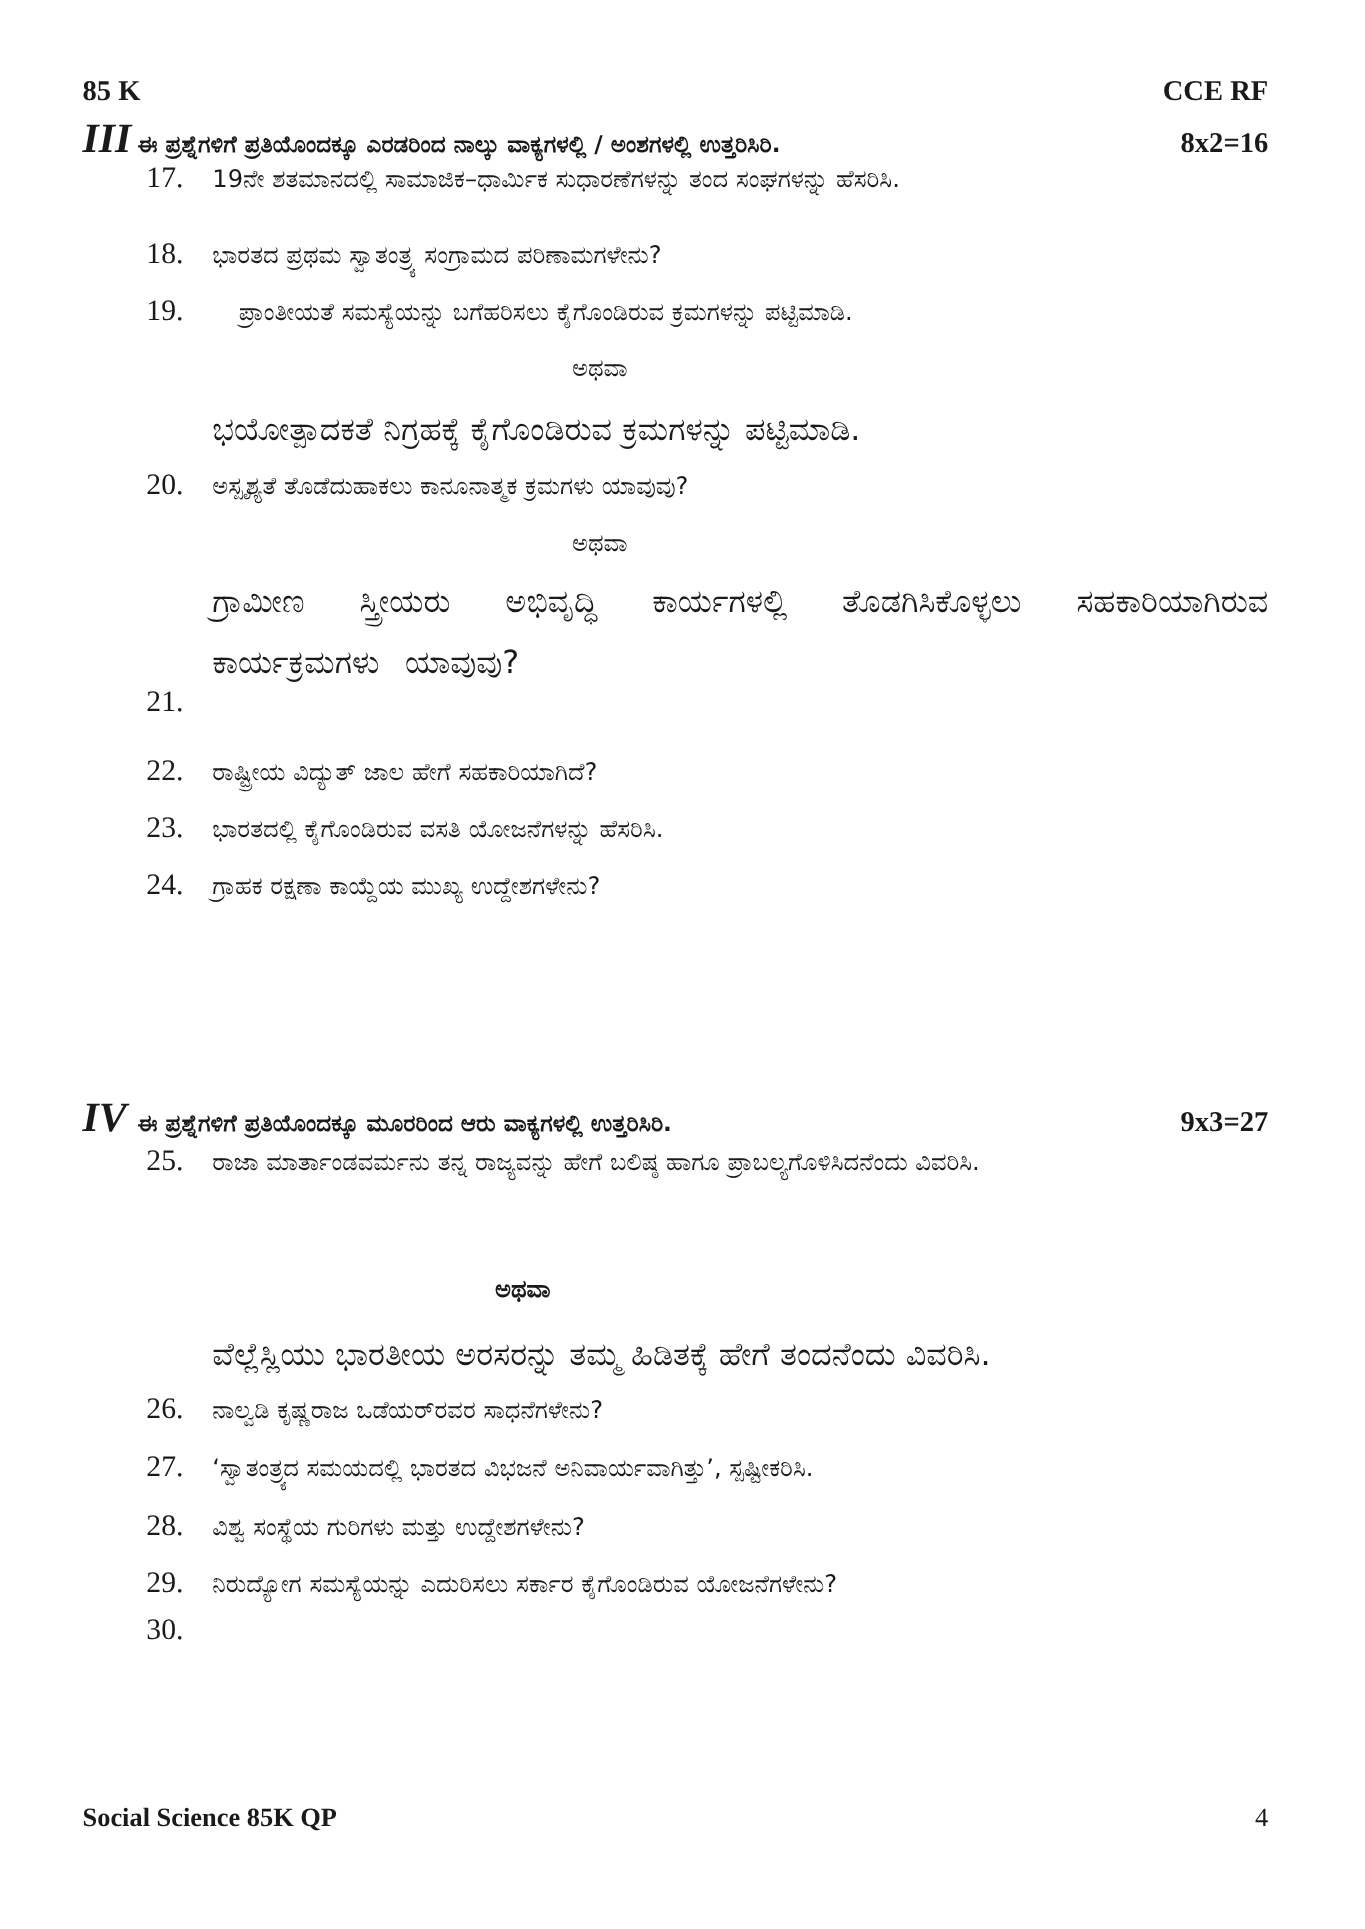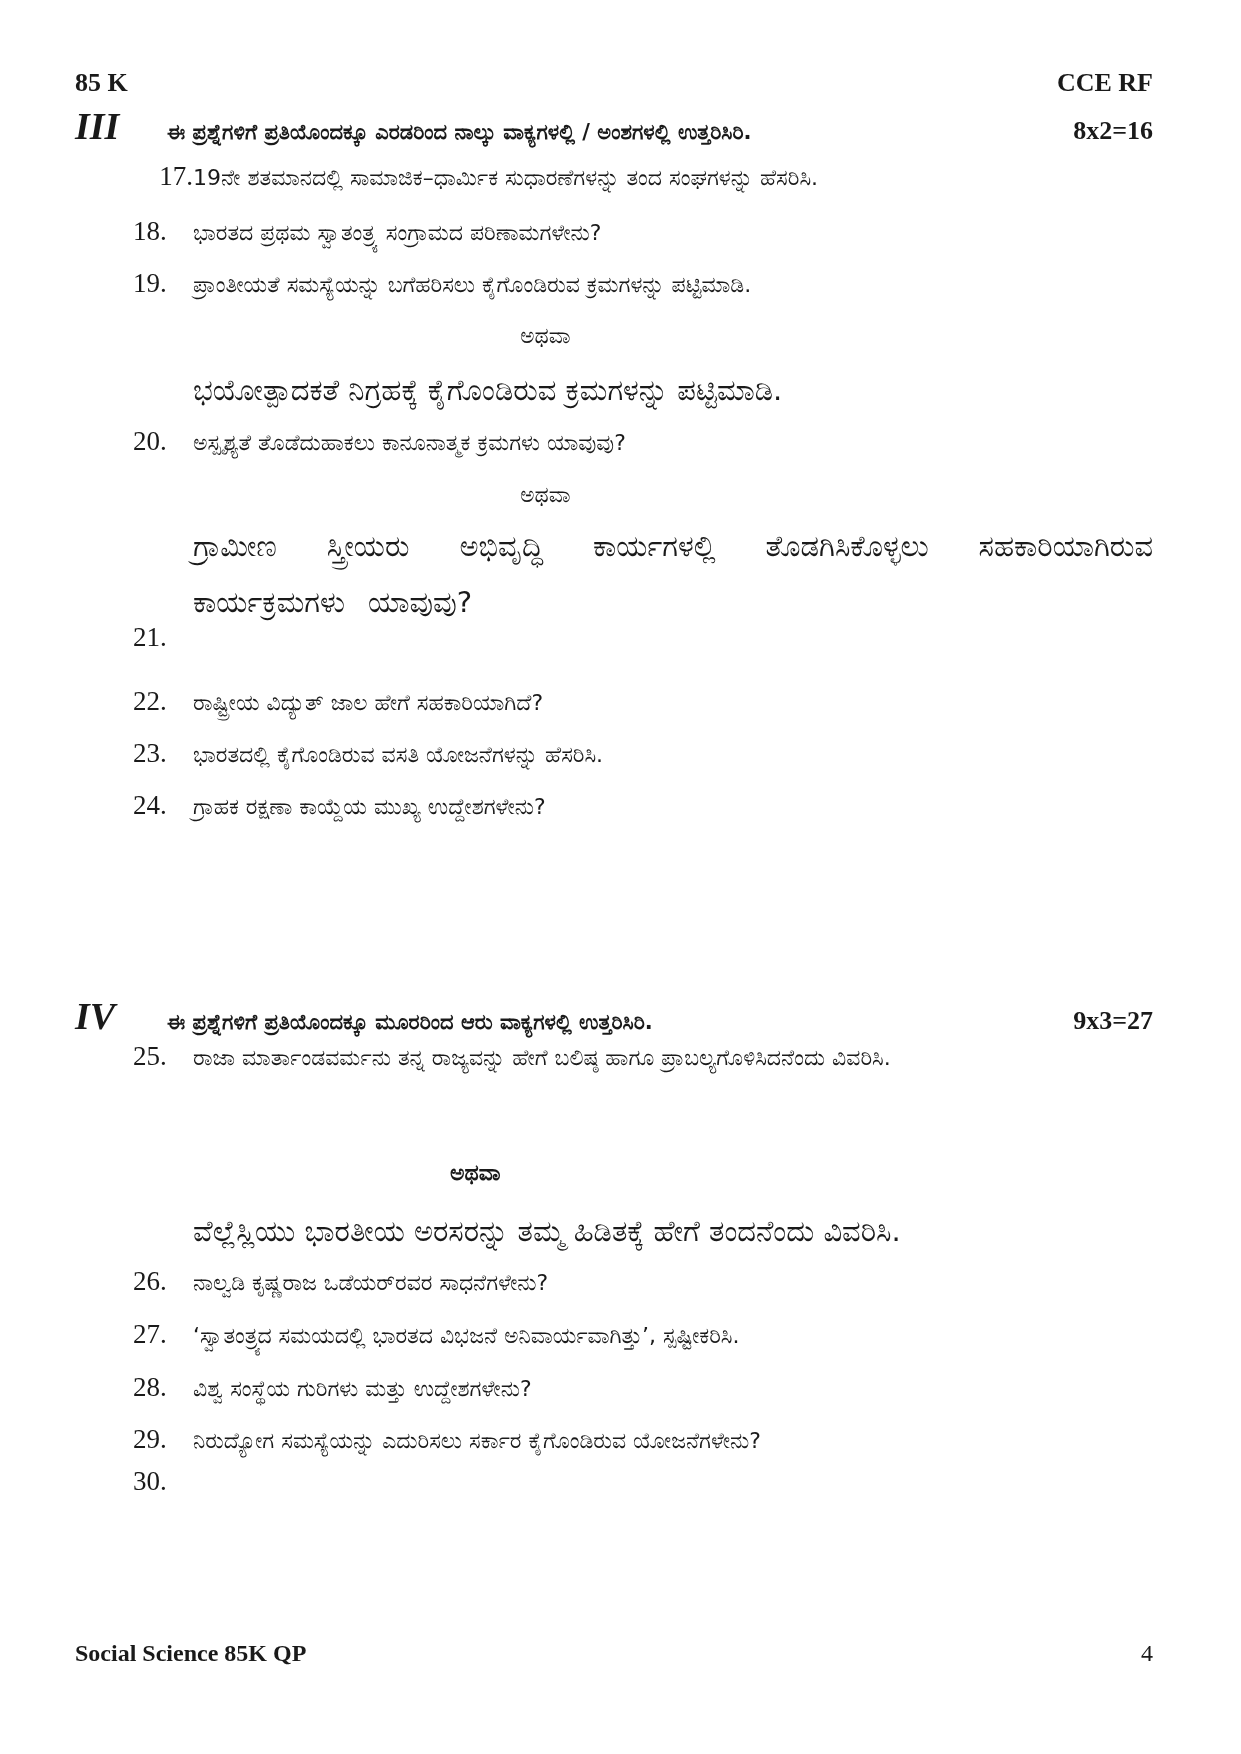--- a/index.html
+++ b/index.html
@@ -11,21 +11,21 @@
     position: absolute; top: 68px; font-size: 26px; font-weight: bold;
   }
   .hdr-left { left: 75px; }
   .hdr-right { right: 88px; text-align: center; }
 
   .sec-head {
     position: absolute; left: 75px; right: 88px; height: 40px;
     display: flex; align-items: baseline;
   }
   .sec-roman { font-size: 38px; font-weight: bold; width: 50px; font-style: italic; }
-  .sec-text { font-family: "DejaVu Sans", sans-serif; font-weight: bold; font-size: 21px; flex: 1; margin-left: 42px; }
+  .sec-text { font-family: "DejaVu Sans", sans-serif; font-weight: bold; font-size: 21px; flex: 1; }
   .sec-marks { font-size: 26px; font-weight: bold; white-space: nowrap; }
 
   .q {
     position: absolute; left: 133px; right: 88px;
     display: flex; align-items: baseline;
   }
   .q-num { font-size: 27px; width: 60px; flex: none; }
   .q-text { font-family: "DejaVu Sans", sans-serif; font-size: 22px; line-height: 56px; }
   .q-text.justify { text-align: justify; text-align-last: left; }
 
@@ -53,29 +53,29 @@
   <div class="hdr-left">85 K</div>
   <div class="hdr-right">CCE RF</div>
 </div>
 
 <div class="sec-head" style="top:104px;">
   <span class="sec-roman">III</span>
   <span class="sec-text">ಈ ಪ್ರಶ್ನೆಗಳಿಗೆ ಪ್ರತಿಯೊಂದಕ್ಕೂ ಎರಡರಿಂದ ನಾಲ್ಕು ವಾಕ್ಯಗಳಲ್ಲಿ / ಅಂಶಗಳಲ್ಲಿ ಉತ್ತರಿಸಿರಿ.</span>
   <span class="sec-marks">8x2=16</span>
 </div>
 
-<div class="q" style="top:150px;text-align:right;">
+<div class="q" style="top:136px;">
   <span class="q-num">17.</span>
   <span class="q-text">19ನೇ ಶತಮಾನದಲ್ಲಿ ಸಾಮಾಜಿಕ–ಧಾರ್ಮಿಕ ಸುಧಾರಣೆಗಳನ್ನು ತಂದ ಸಂಘಗಳನ್ನು ಹೆಸರಿಸಿ.</span>
 </div>
 <div class="q" style="top:205px;">
   <span class="q-num">18.</span>
   <span class="q-text">ಭಾರತದ ಪ್ರಥಮ ಸ್ವಾತಂತ್ರ್ಯ ಸಂಗ್ರಾಮದ ಪರಿಣಾಮಗಳೇನು?</span>
 </div>
-<div class="q" style="top:257px;">
+<div class="q" style="top:257px;gap:24px;">
   <span class="q-num">19.</span>
   <span class="q-text">ಪ್ರಾಂತೀಯತೆ ಸಮಸ್ಯೆಯನ್ನು ಬಗೆಹರಿಸಲು ಕೈಗೊಂಡಿರುವ ಕ್ರಮಗಳನ್ನು ಪಟ್ಟಿಮಾಡಿ.</span>
 </div>
 <div class="alt" style="top:323px; left:520px;">ಅಥವಾ</div>
 <div class="alt-q" style="top:362px;">ಭಯೋತ್ಪಾದಕತೆ ನಿಗ್ರಹಕ್ಕೆ ಕೈಗೊಂಡಿರುವ ಕ್ರಮಗಳನ್ನು ಪಟ್ಟಿಮಾಡಿ.</div>
 
 <div class="q" style="top:415px;">
   <span class="q-num">20.</span>
   <span class="q-text">ಅಸ್ಪೃಶ್ಯತೆ ತೊಡೆದುಹಾಕಲು ಕಾನೂನಾತ್ಮಕ ಕ್ರಮಗಳು ಯಾವುವು?</span>
 </div>

